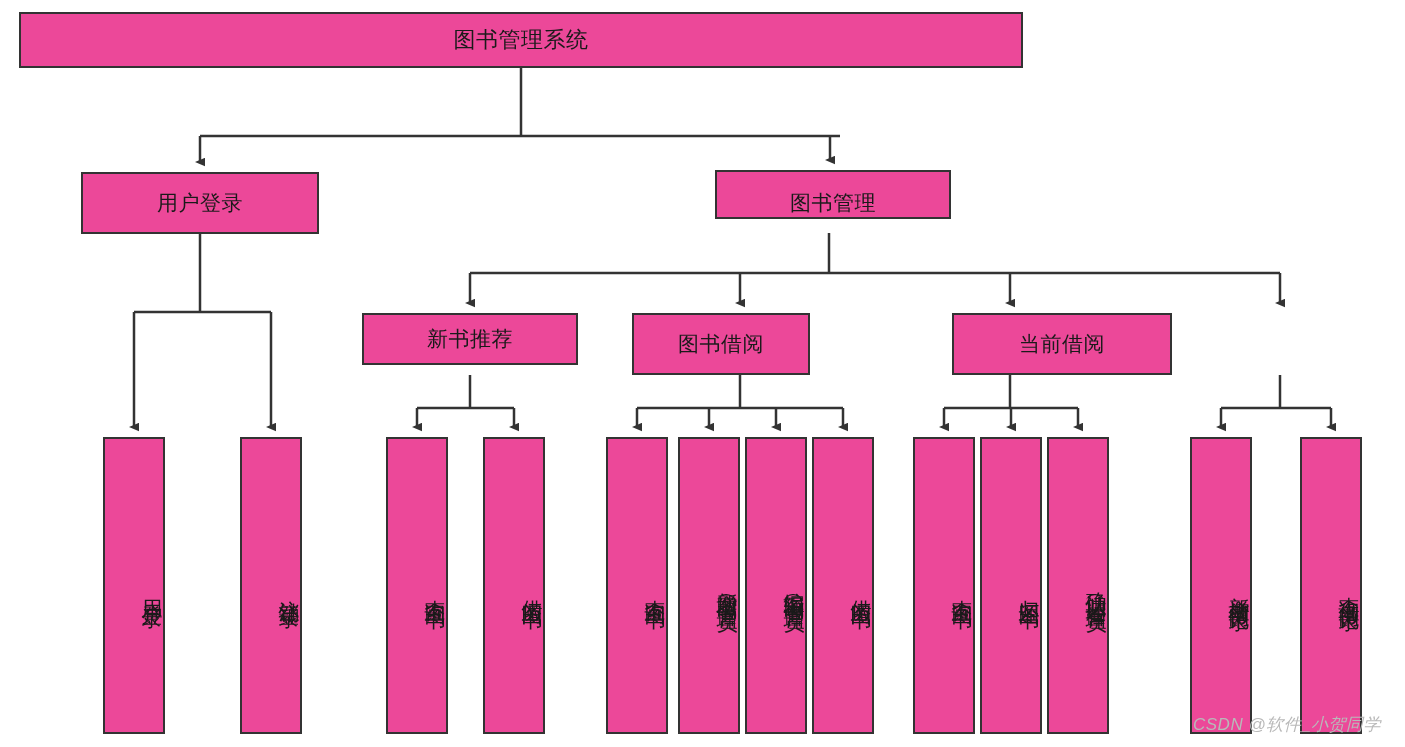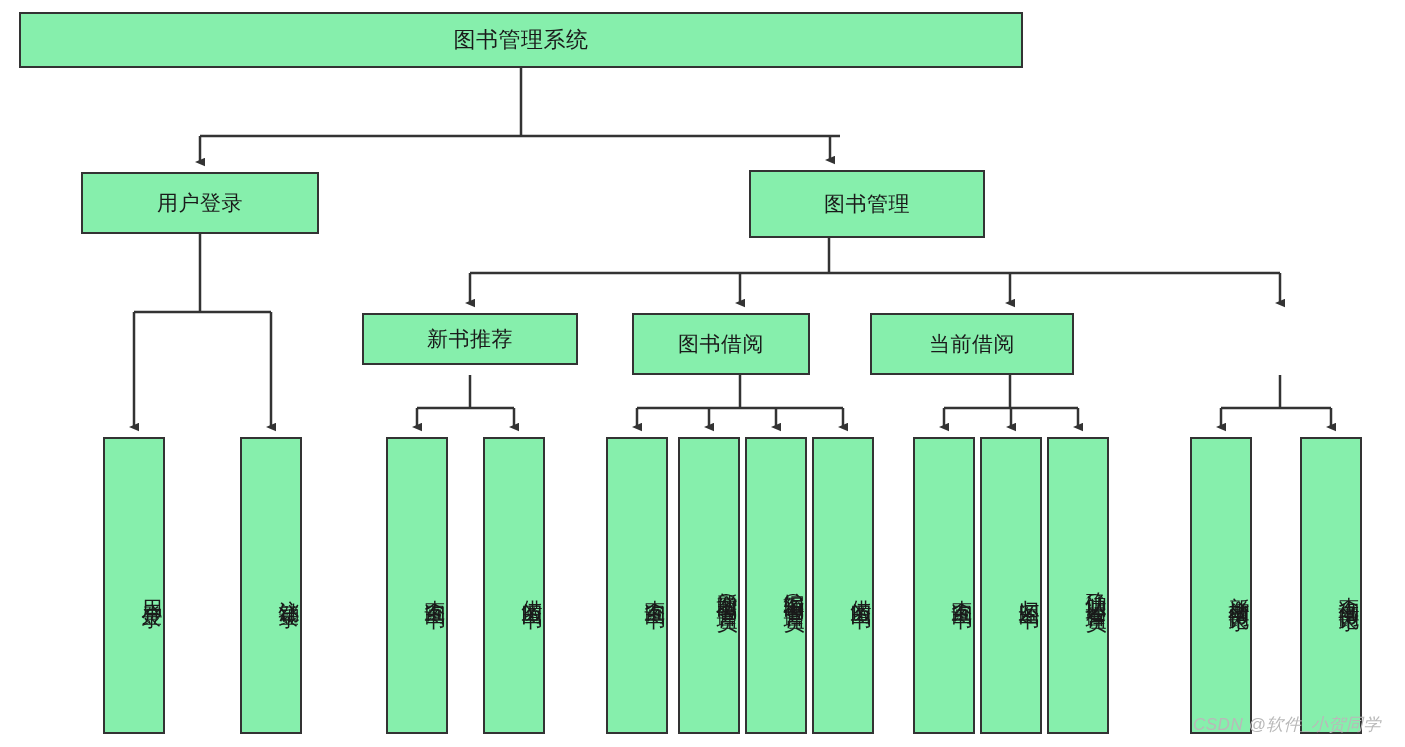--- a/index.html
+++ b/index.html
@@ -20,21 +20,21 @@
   #edges {
     position: absolute;
     left: 0;
     top: 0;
     width: 1405px;
     height: 747px;
   }
   .node {
     position: absolute;
     box-sizing: border-box;
-    background: #86efac;
+    background: #ec4899;
     border: 2.5px solid #333333;
     display: flex;
     align-items: center;
     justify-content: center;
     color: #1a1a1a;
   }
   .node.horiz {
     font-size: 21px;
     letter-spacing: 0.5px;
   }
@@ -119,31 +119,31 @@
     </g>
   </svg>
 
   <div class="node horiz root" style="left:19px; top:12px; width:1004px; height:56px;">
     <span class="label">图书管理系统</span>
   </div>
 
   <div class="node horiz" style="left:81px; top:172px; width:238px; height:62px;">
     <span class="label">用户登录</span>
   </div>
-  <div class="node horiz" style="left:749px; top:170px; width:236px; height:68px;">
+  <div class="node horiz" style="left:715px; top:170px; width:236px; height:49px;align-items:flex-end;">
     <span class="label">图书管理</span>
   </div>
 
   <div class="node horiz" style="left:362px; top:313px; width:216px; height:52px;">
     <span class="label">新书推荐</span>
   </div>
   <div class="node horiz" style="left:632px; top:313px; width:178px; height:62px;">
     <span class="label">图书借阅</span>
   </div>
-  <div class="node horiz" style="left:870px; top:313px; width:204px; height:62px;text-align:center;">
+  <div class="node horiz" style="left:952px; top:313px; width:220px; height:62px;text-align:center;">
     <span class="label">当前借阅</span>
   </div>
 
   <div class="node vert" style="left:103px; top:437px; width:62px; height:297px;">
     <span class="label">用户登录</span>
   </div>
   <div class="node vert" style="left:240px; top:437px; width:62px; height:297px;">
     <span class="label">注销登录</span>
   </div>
   <div class="node vert" style="left:386px; top:437px; width:62px; height:297px;">

